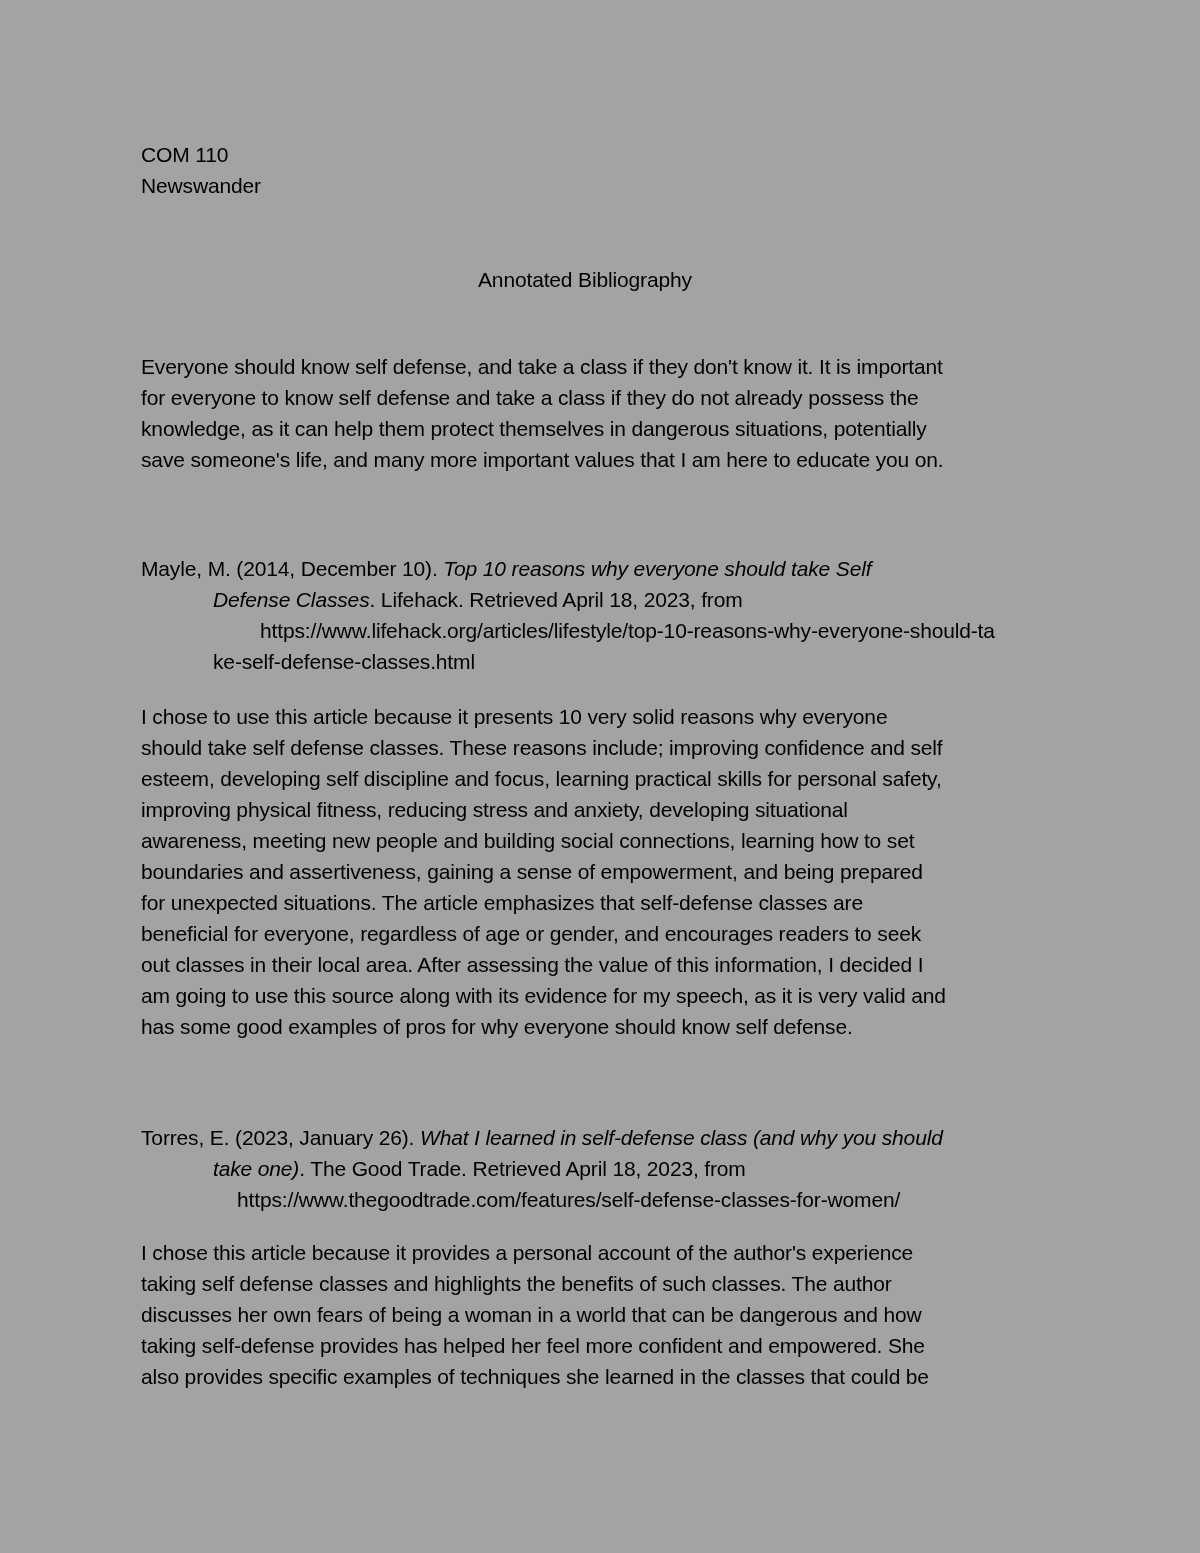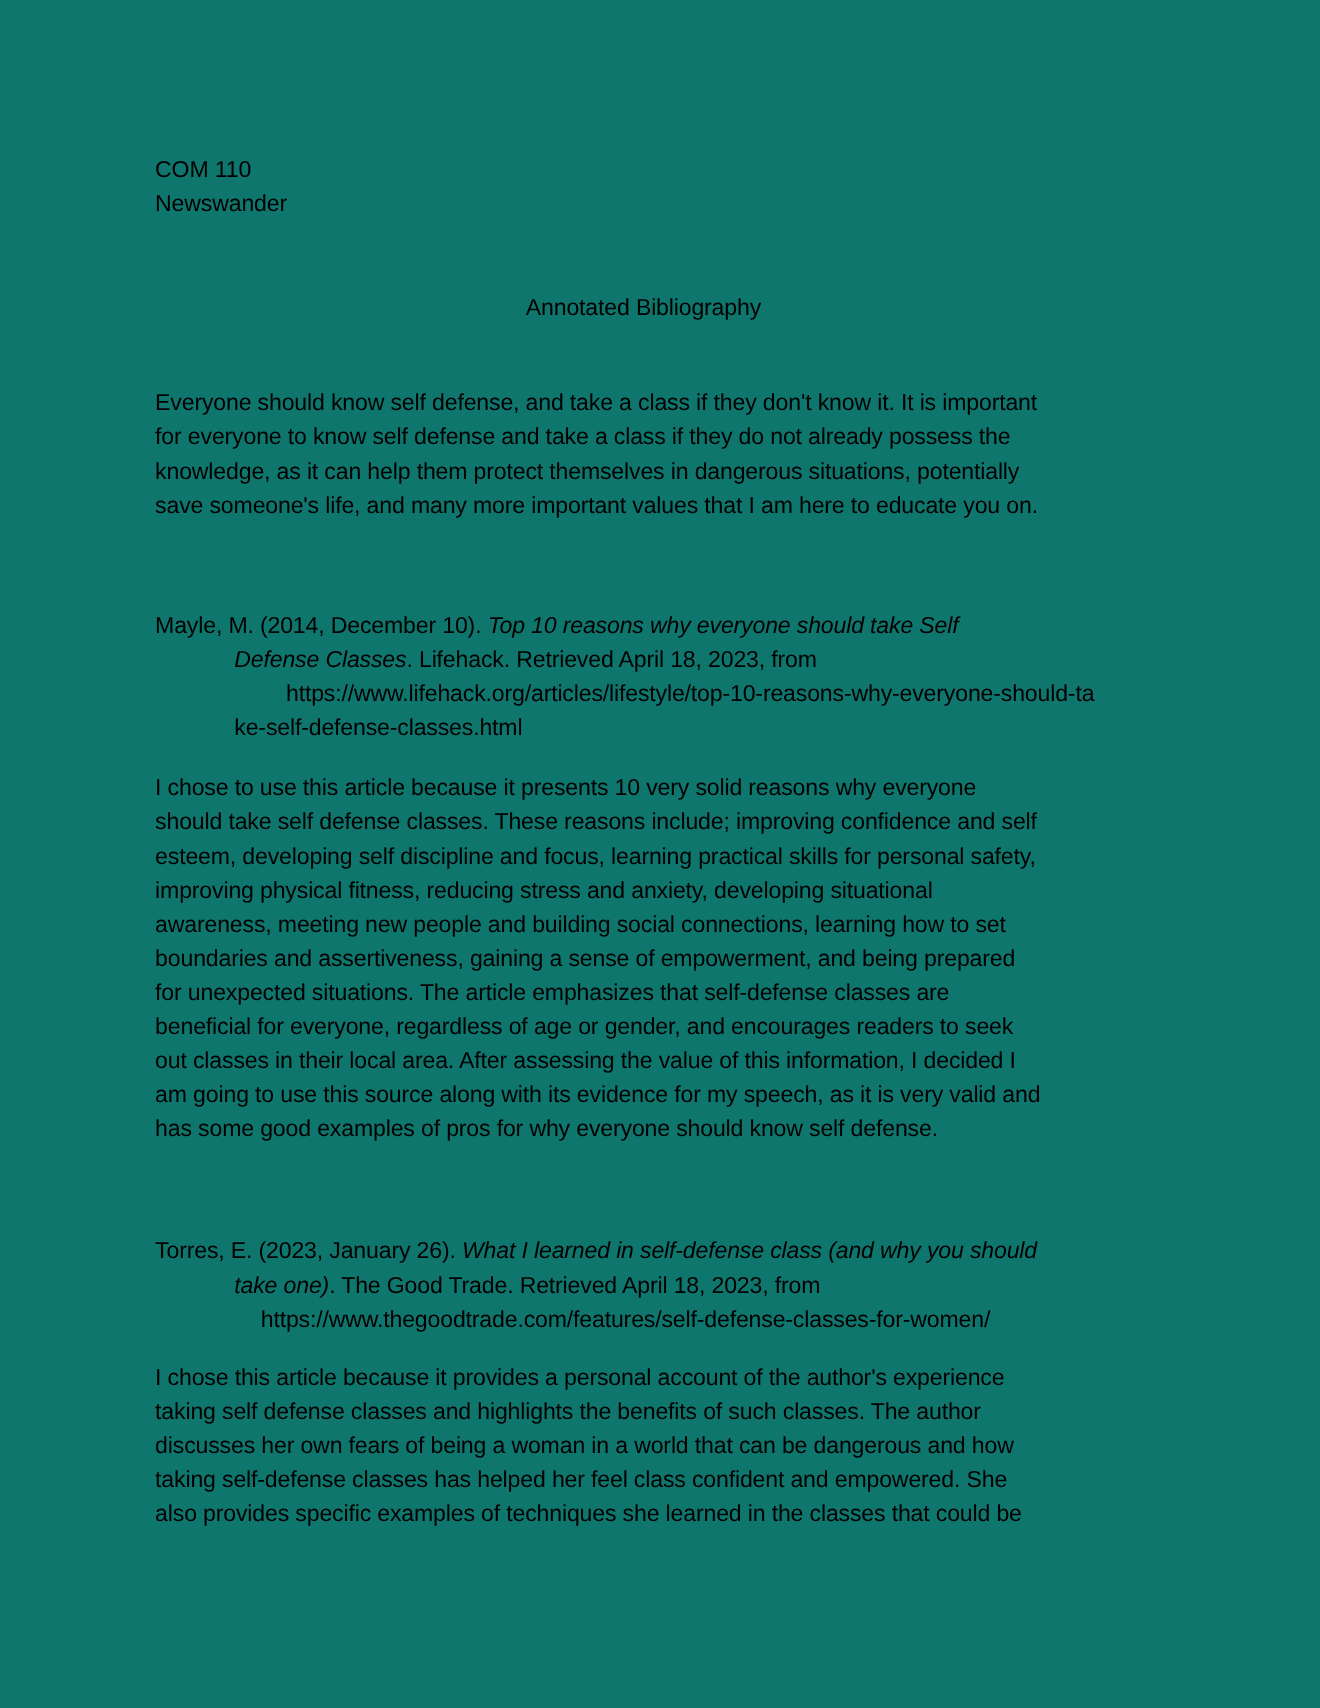--- a/index.html
+++ b/index.html
@@ -1,19 +1,19 @@
 <!DOCTYPE html>
 <html><head>
   <meta charset="utf-8">
   <style>
     html, body { margin: 0; padding: 0; background: #ffffff; }
     body { width: 1200px; height: 1553px; position: relative; overflow: hidden; }
     .page {
       position: absolute; left: 0; top: 0; width: 1200px; height: 1553px;
-      background: #0f766e; color: #000000;
+      background: #a3a3a3; color: #000000;
       font-family: "Liberation Sans", "DejaVu Sans", sans-serif;
       font-size: 21px;
     }
     .line {
       position: absolute; white-space: nowrap; line-height: 26px;
       letter-spacing: -0.15px;
     }
     .hang { left: 213px; }
     .flush { left: 141px; }
     .title { left: 478px; }
@@ -68,17 +68,17 @@
     <div class="line hang" style="top:1156px;">
       <i>take one)</i><span>. The Good Trade. Retrieved April 18, 2023, from</span>
     </div>
     <div class="line hang" style="top:1187px;margin-left:24px;">https://www.thegoodtrade.com/features/self-defense-classes-for-women/</div>
   </div>
 
   <div>
     <div class="line flush" style="top:1240px;">I chose this article because it provides a personal account of the author's experience</div>
     <div class="line flush" style="top:1271px;">taking self defense classes and highlights the benefits of such classes. The author</div>
     <div class="line flush" style="top:1302px;">discusses her own fears of being a woman in a world that can be dangerous and how</div>
-    <div class="line flush" style="top:1333px;">taking self-defense classes has helped her feel class confident and empowered. She</div>
+    <div class="line flush" style="top:1333px;">taking self-defense provides has helped her feel more confident and empowered. She</div>
     <div class="line flush" style="top:1364px;">also provides specific examples of techniques she learned in the classes that could be</div>
   </div>
 
 </div>
 
 </body></html>

